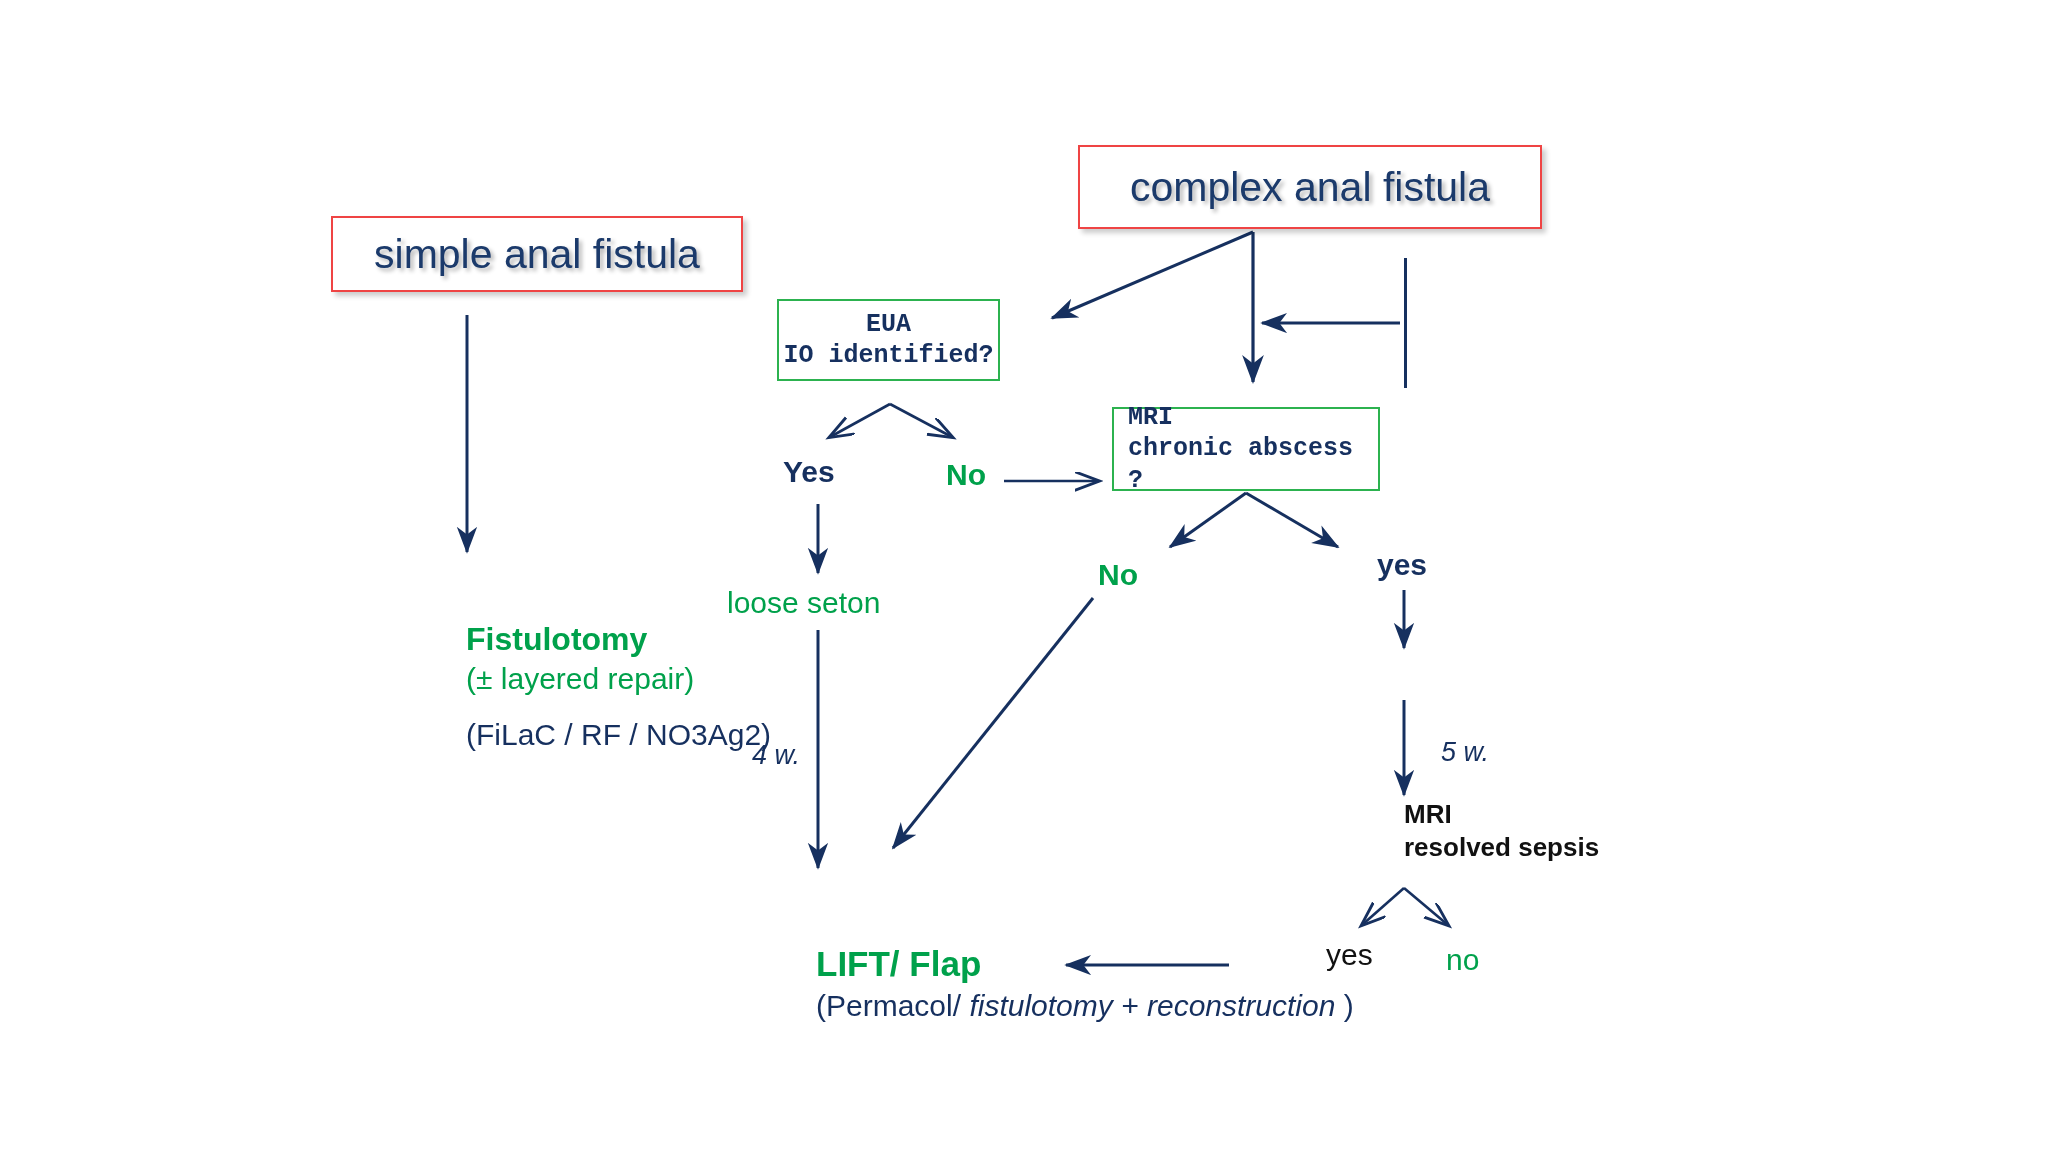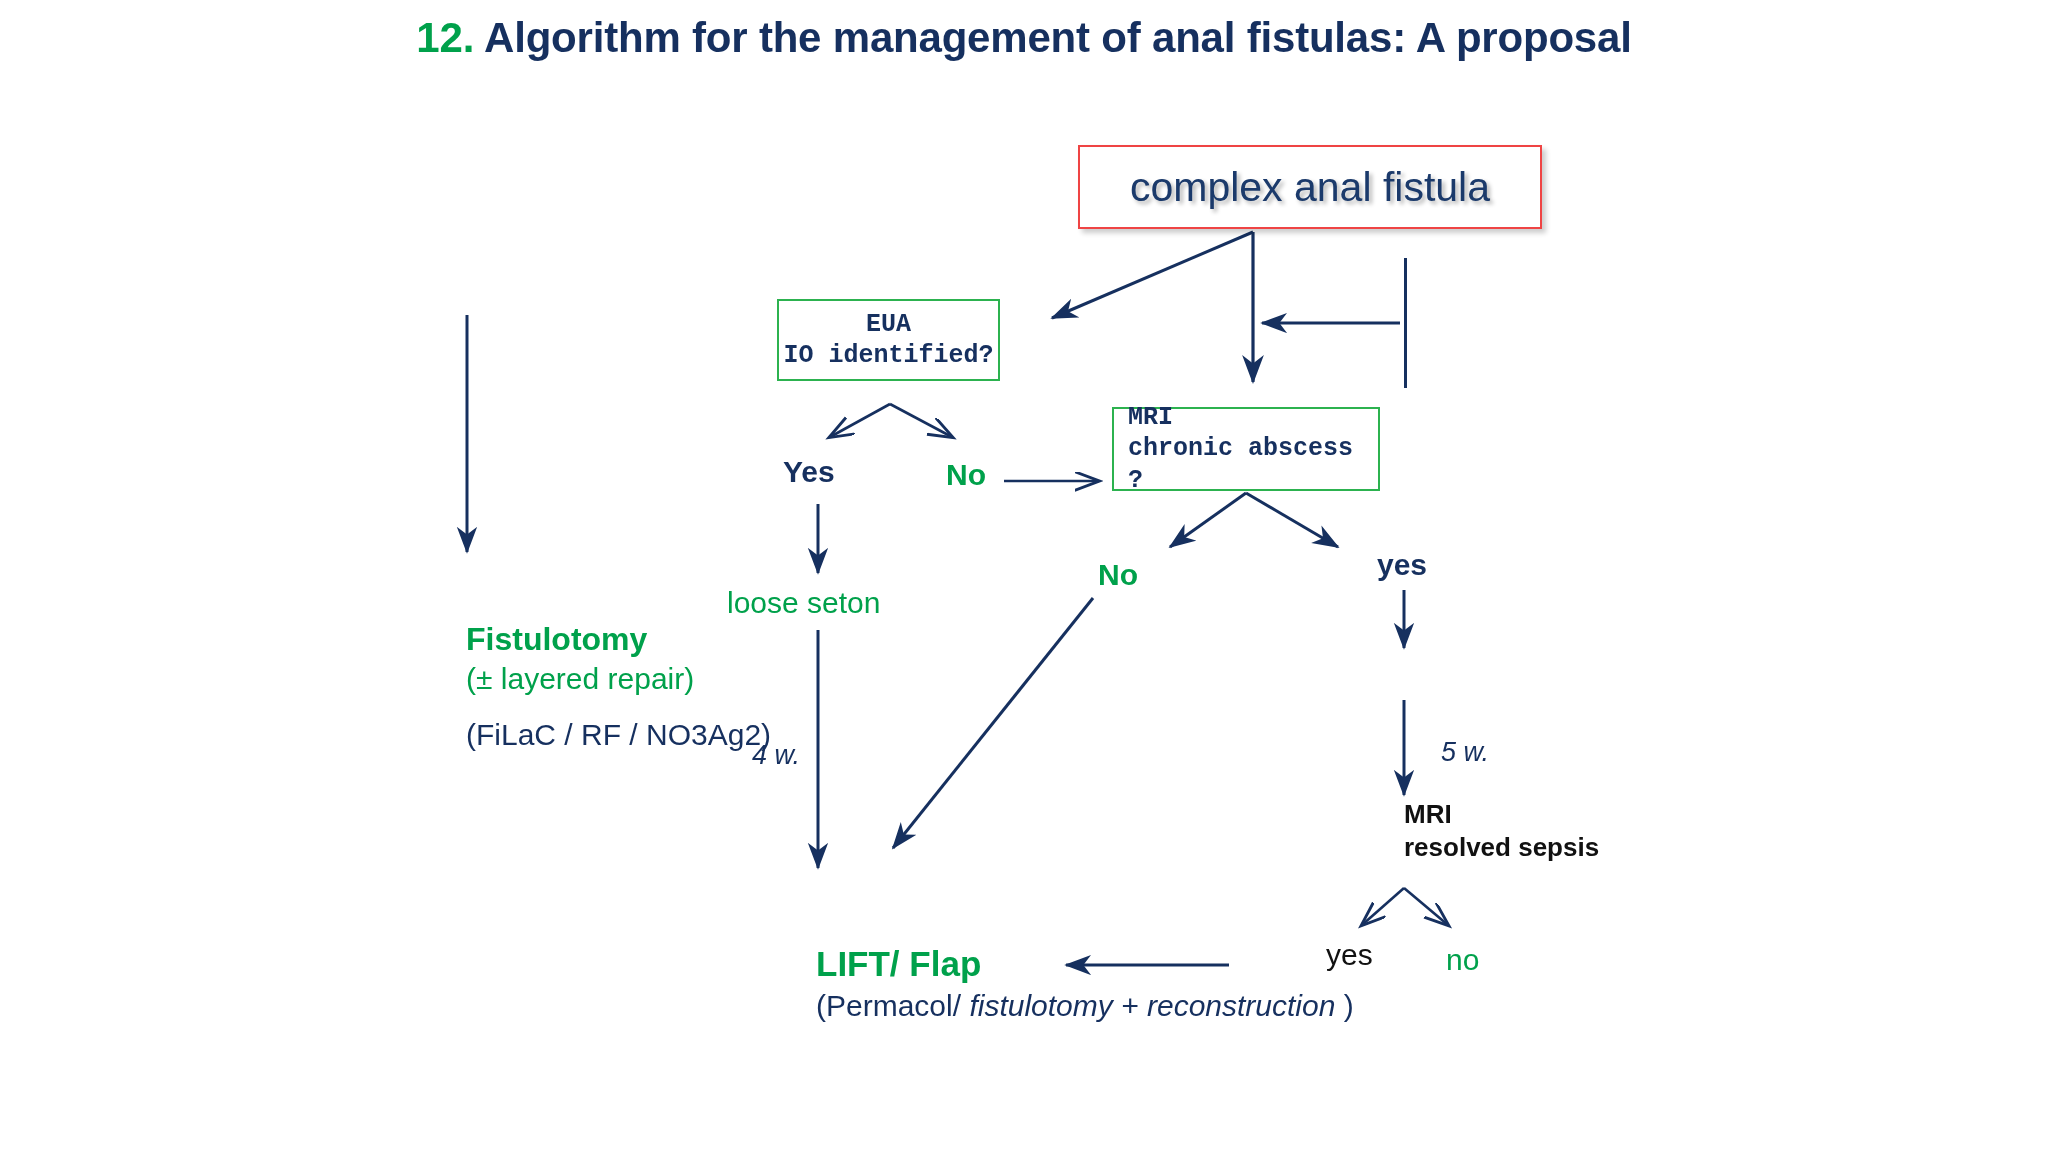--- a/index.html
+++ b/index.html
@@ -151,24 +151,20 @@
     text-align: center;
   }
   #grp-lift .l1 { font-size: 35px; }
   #grp-lift .l2 { font-size: 30px; margin-top: 5px; }
 </style>
 </head>
 <body>
 
 <div id="canvas">
 
-  <div class="node" id="title">
-    <span class="num">12. </span>
-    <span>Algorithm for the management of anal fistulas: A proposal</span>
-  </div>
 
   <svg id="arrows" viewBox="0 0 2048 1152" xmlns="http://www.w3.org/2000/svg">
     <defs>
       <marker id="ah" markerWidth="10" markerHeight="10" refX="8.4" refY="3.4" orient="auto" markerUnits="strokeWidth">
         <path d="M0,0 L9,3.4 L0,6.8 L2.6,3.4 Z" fill="#16305f"></path>
       </marker>
       <marker id="ah-thin" markerWidth="11" markerHeight="11" refX="9" refY="3.6" orient="auto" markerUnits="strokeWidth">
         <path d="M0,0 L9.5,3.6 L0,7.2" fill="none" stroke="#16305f" stroke-width="1.1"></path>
       </marker>
     </defs>
@@ -201,20 +197,23 @@
 
     <line x1="1404" y1="700" x2="1404" y2="795" stroke="#16305f" stroke-width="3" marker-end="url(#ah)"></line>
 
     <line x1="1404" y1="888" x2="1362" y2="925" stroke="#16305f" stroke-width="2.6" marker-end="url(#ah-thin)"></line>
 
     <line x1="1404" y1="888" x2="1448" y2="925" stroke="#16305f" stroke-width="2.6" marker-end="url(#ah-thin)"></line>
 
     <line x1="1229" y1="965" x2="1066" y2="965" stroke="#16305f" stroke-width="3" marker-end="url(#ah)"></line>
   </svg>
 
+  <div class="box box-black" id="box-simple">
+    <div class="box-title-text">simple anal fistula</div>
+  </div>
 
   <div class="box box-black" id="box-complex">
     <div class="box-title-text">complex anal fistula</div>
   </div>
 
   <div class="box box-green" id="box-eua">
     <div class="box-line">EUA</div>
     <div class="box-line">IO identified?</div>
   </div>
 

